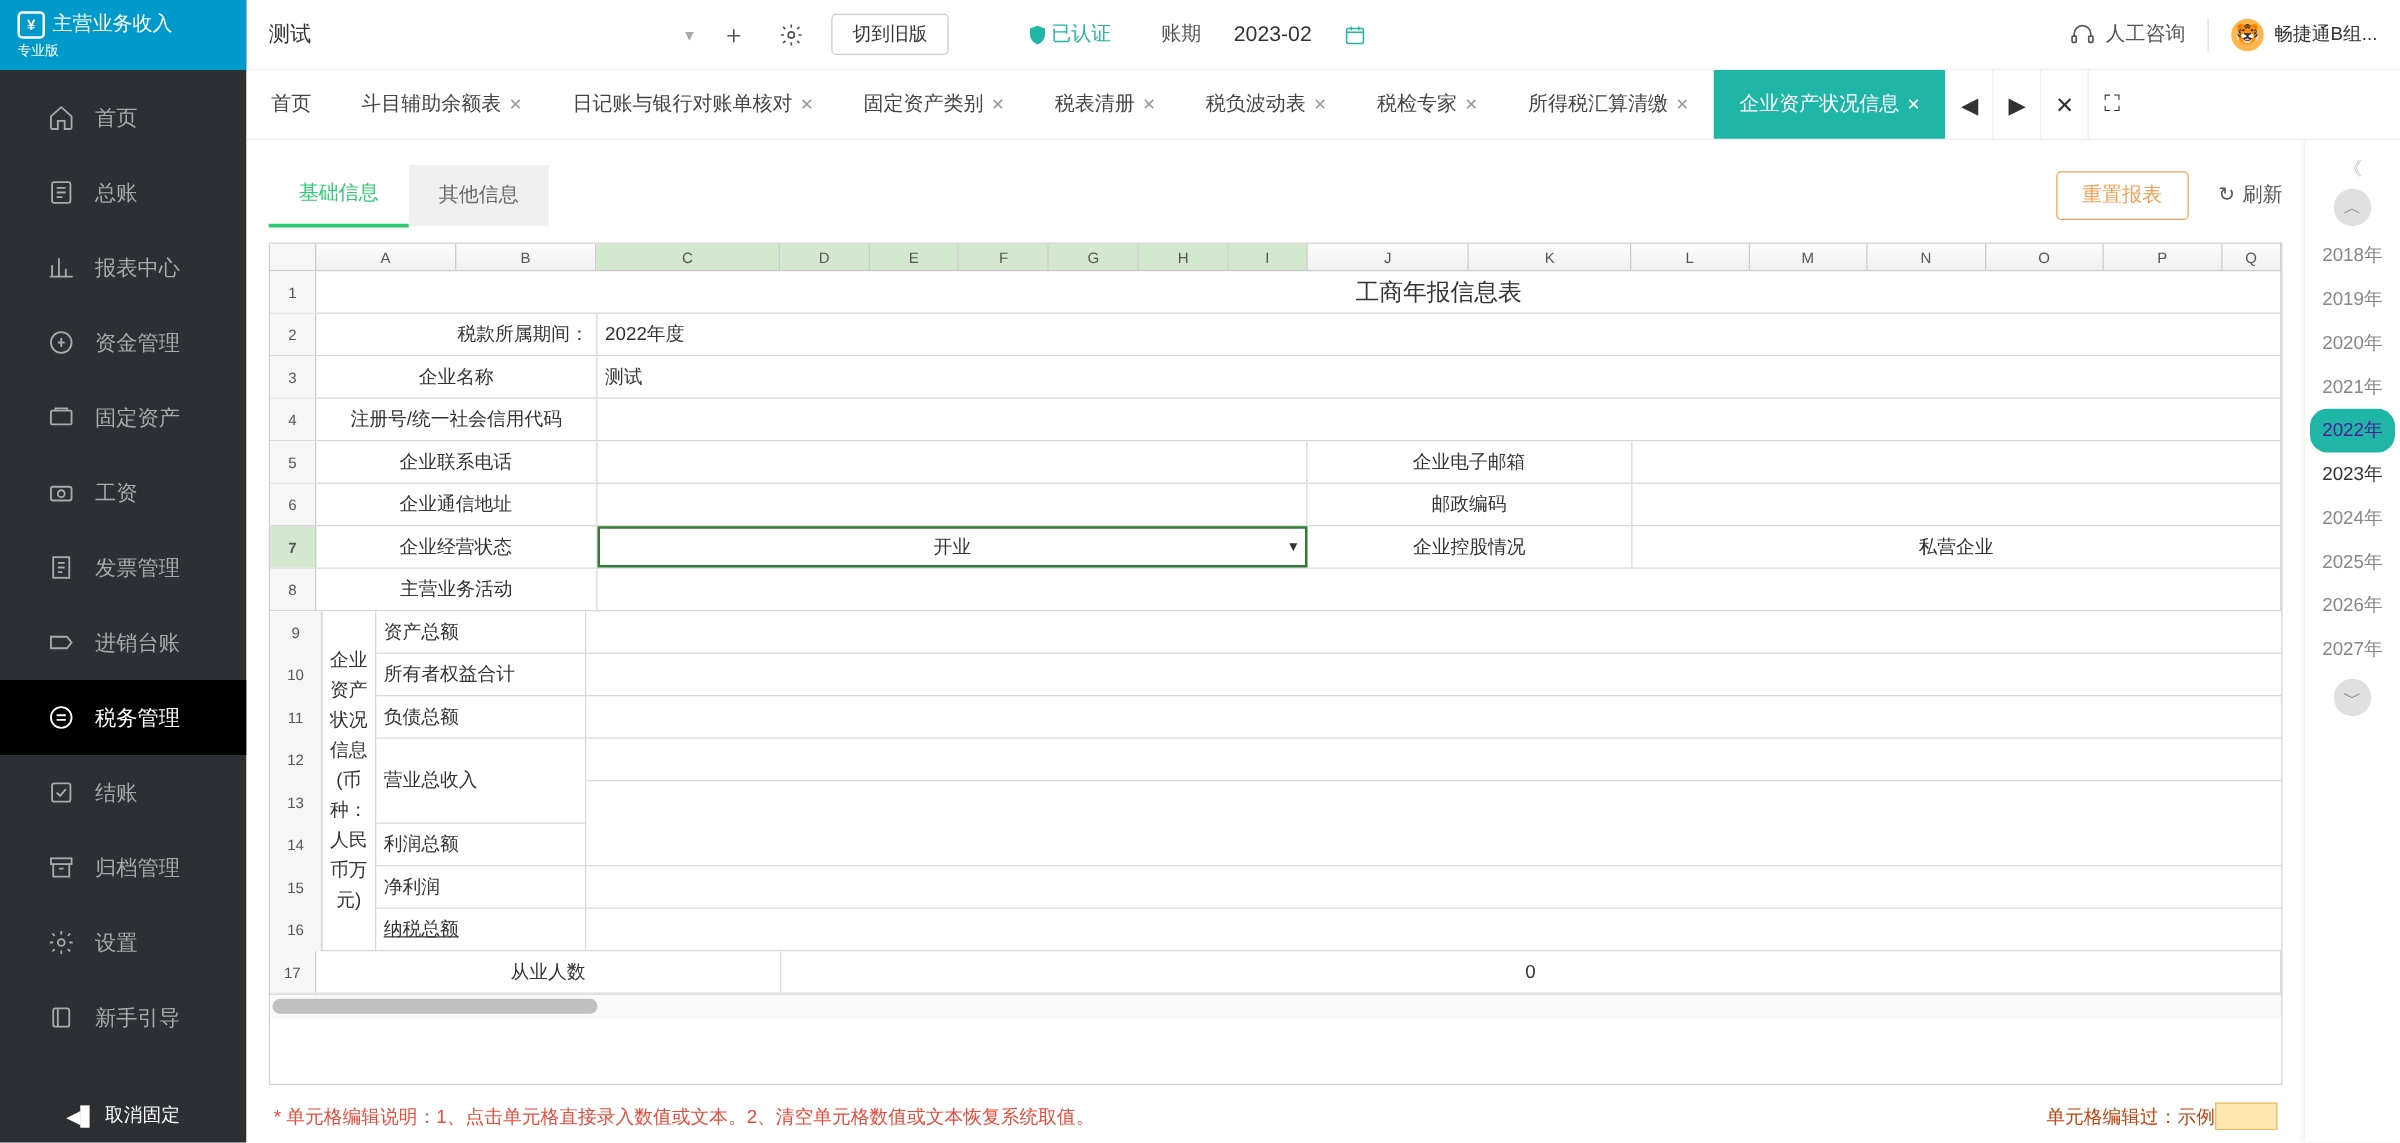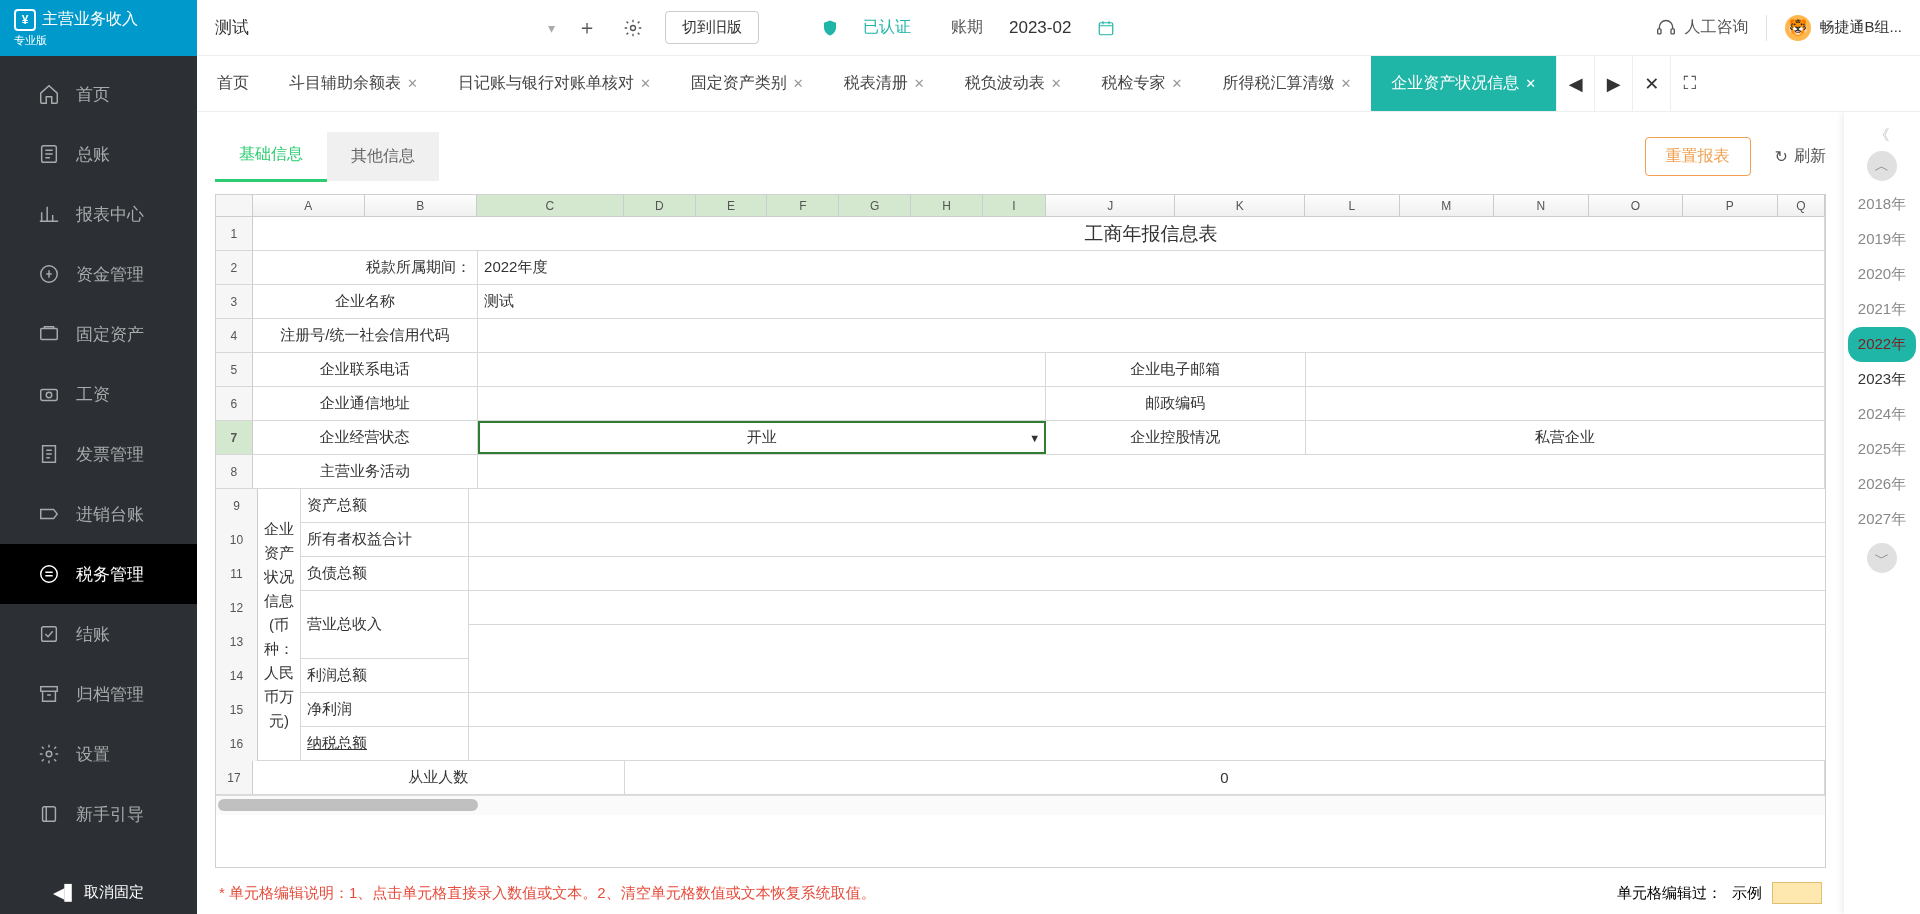--- a/index.html
+++ b/index.html
@@ -18,21 +18,21 @@
 .nav-item .icon { width: 22px; height: 22px; display: inline-flex; align-items: center; justify-content: center; }
 .unpin { position: absolute; bottom: 12px; left: 0; right: 0; display: flex; align-items: center; justify-content: center; gap: 8px; color: #fff; font-size: 15px; cursor: pointer; }
 
 
 .topbar { position: fixed; left: 197px; top: 0; right: 0; height: 56px; background: #fff; border-bottom: 1px solid #eee; display: flex; align-items: center; padding: 0 18px; gap: 18px; z-index: 50; }
 .dropdown-wrap { display: flex; align-items: center; width: 340px; justify-content: space-between; }
 .dropdown-label { font-size: 17px; color: #333; }
 .chevron { color: #aaa; font-size: 14px; }
 .icon-btn { width: 28px; height: 28px; display: inline-flex; align-items: center; justify-content: center; font-size: 20px; color: #555; cursor: pointer; }
 .old-ver-btn { padding: 6px 16px; border: 1px solid #ccc; border-radius: 4px; font-size: 15px; cursor: pointer; }
-.verified { color: #1fb6a7; display: flex; align-items: center; gap: 24px; font-size: 16px; margin-left: 44px; }
+.verified { color: #1fb6a7; display: flex; align-items: center; gap: 2px; font-size: 16px; margin-left: 44px; }
 .period-label { font-size: 16px; color: #555; margin-left: 22px; }
 .period-val { font-size: 17px; color: #333; margin-left: 8px; }
 .cal-icon { color: #1fb6a7; margin-left: 8px; }
 .spacer { flex: 1; }
 .consult { display: flex; align-items: center; gap: 8px; font-size: 16px; color: #555; cursor: pointer; }
 .divider-v { width: 1px; height: 26px; background: #e0e0e0; }
 .user-box { display: flex; align-items: center; gap: 8px; font-size: 15px; cursor: pointer; }
 .avatar { width: 26px; height: 26px; background: #ffb74d; border-radius: 50%; display: inline-flex; align-items: center; justify-content: center; font-size: 16px; }
 
 
@@ -71,28 +71,28 @@
 .cell.right { justify-content: flex-end; }
 .cell.nob-r { border-right: none; }
 .title-cell { font-size: 19px; justify-content: center; }
 .active-cell { border: 2px solid #2e7d32; position: relative; }
 .dd-arrow { position: absolute; right: 4px; top: 50%; transform: translateY(-50%); font-size: 11px; color: #333; }
 
 .hscroll { height: 20px; border-top: 1px solid #ddd; background: #fafafa; position: relative; }
 .hscroll-thumb { position: absolute; left: 2px; top: 3px; height: 12px; width: 260px; background: #c0c0c0; border-radius: 6px; }
 
 .footer-note { padding: 10px 22px; font-size: 15px; color: #e74c3c; display: flex; align-items: center; }
-.footer-note .edit-info { margin-left: auto; color: #000000; display: flex; align-items: center; gap: 10px; }
+.footer-note .edit-info { margin-left: auto; color: #c2410c; display: flex; align-items: center; gap: 0; }
 .example-box { width: 50px; height: 22px; background: #ffe8b0; border: 1px solid #e0c070; }
 
 
 .yearbar { width: 76px; background: #fff; box-shadow: -2px 0 6px rgba(0,0,0,0.08); display: flex; flex-direction: column; align-items: center; padding: 14px 0; gap: 6px; font-size: 15px; }
 .year-arrow { width: 30px; height: 30px; border-radius: 50%; background: #e0e0e0; display: flex; align-items: center; justify-content: center; color: #888; cursor: pointer; }
 .year-item { padding: 8px 10px; border-radius: 14px; color: #888; cursor: pointer; }
-.year-item.active { background: #1fb6a7; color: #7f1d1d; }
+.year-item.active { background: #1fb6a7; color: #4c1d95; }
 .year-item.near { color: #333; }
 
 svg { display: block; }
 </style>
 </head>
 <body>
 
 <div class="sidebar">
   <div class="logo-bar">
     <div class="logo-top">

